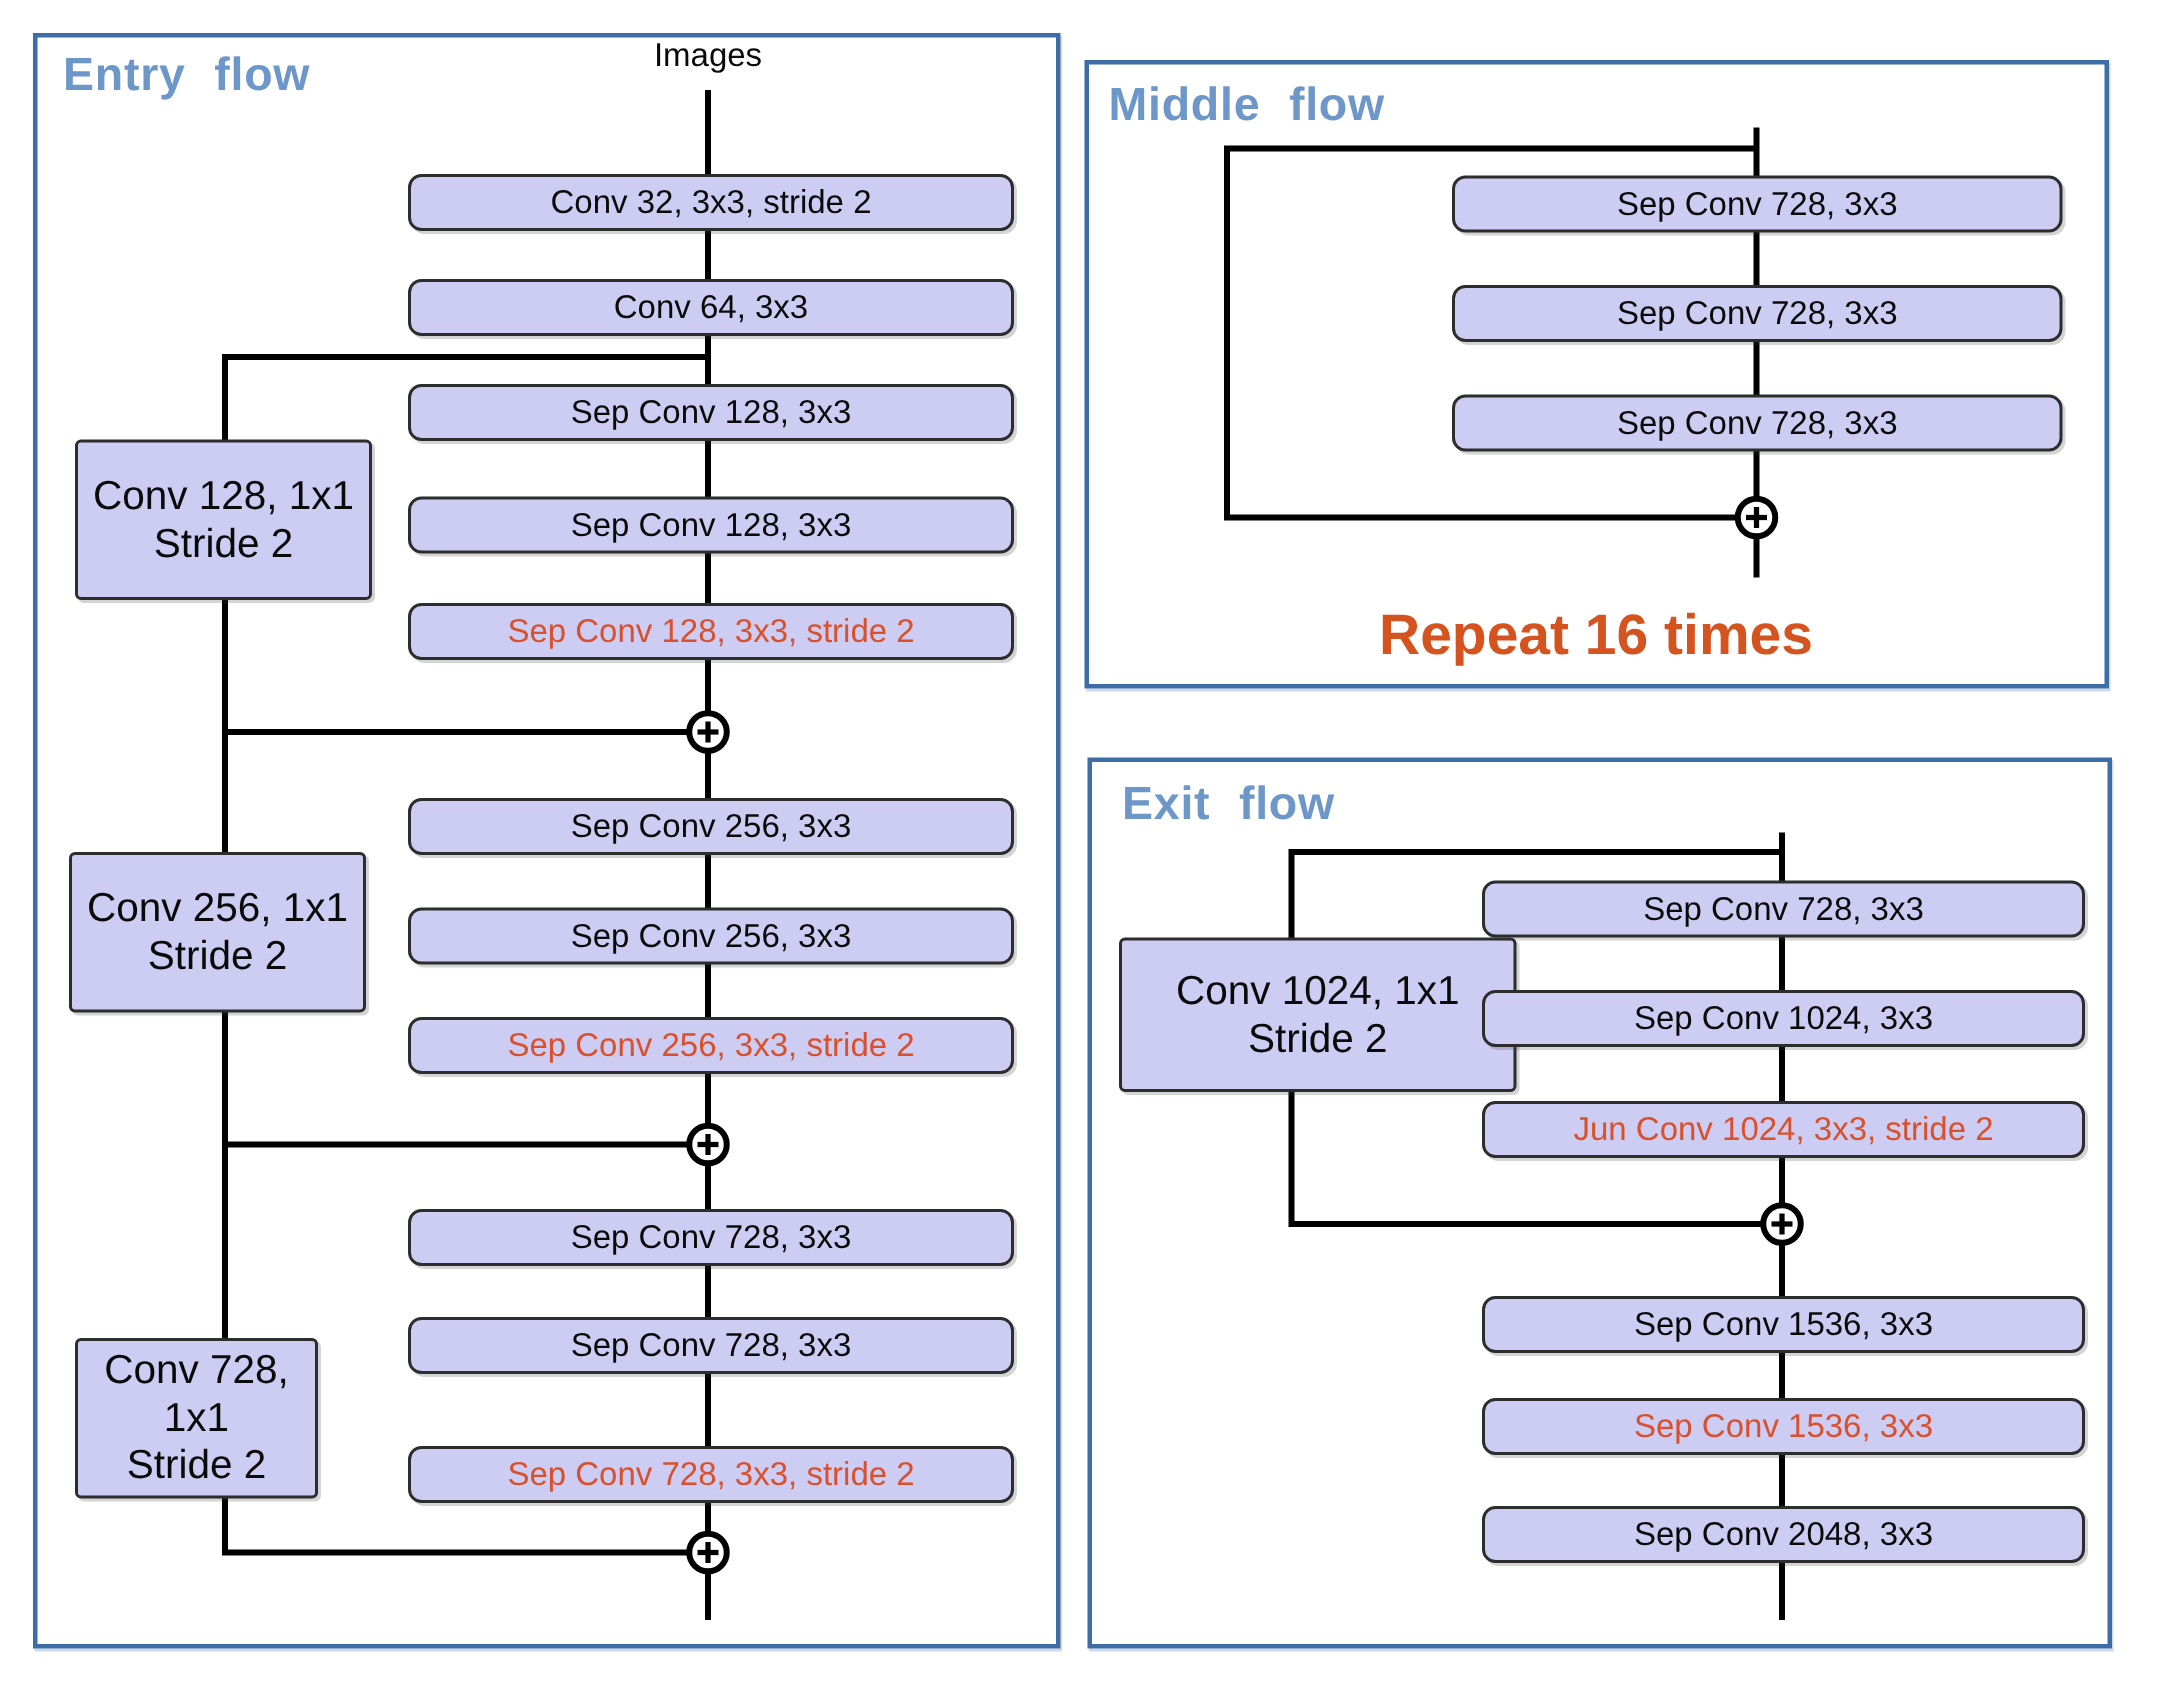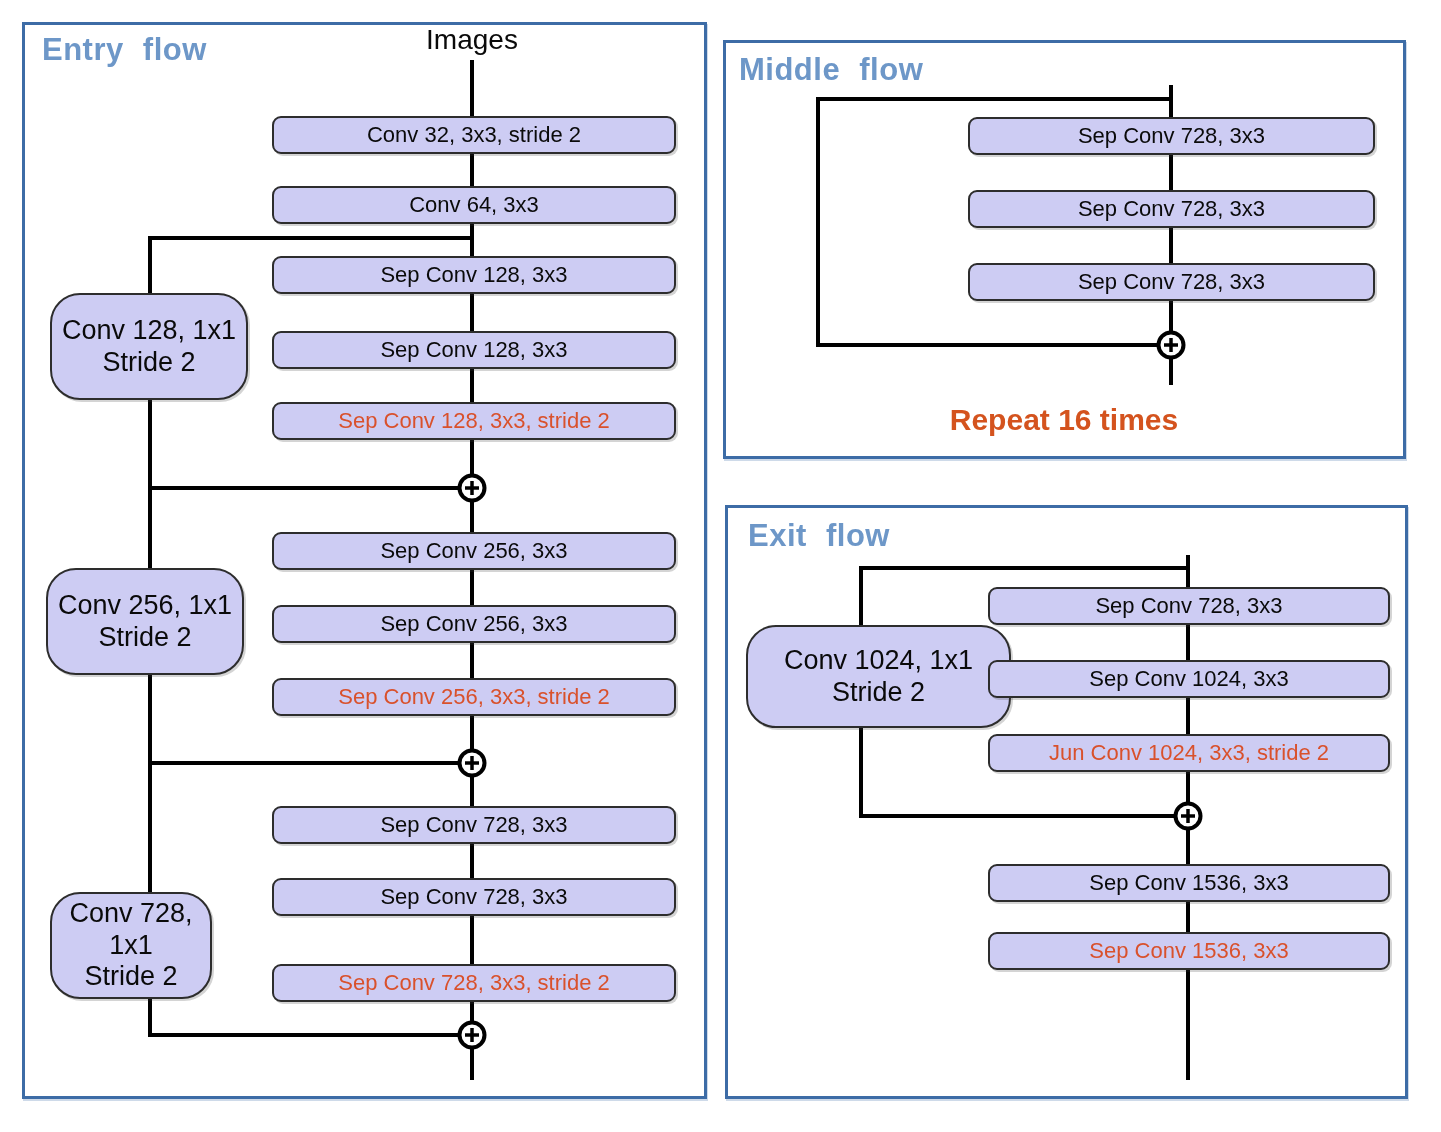--- a/index.html
+++ b/index.html
@@ -15,25 +15,25 @@
   .panel-title{position:absolute;z-index:3;font-size:31px;font-weight:bold;
                color:var(--section-title);word-spacing:10px;letter-spacing:0.5px;}
   #wires{position:absolute;left:0;top:0;z-index:1;}
   #wires line,#wires polyline{stroke:var(--line);fill:none;}
   #wires circle{fill:#ffffff;stroke:var(--line);}
   .node{position:absolute;z-index:2;box-sizing:border-box;background:var(--node-fill);
         border:2px solid var(--node-border);border-radius:9px;display:flex;
         flex-direction:column;align-items:center;justify-content:center;
         font-size:22px;color:var(--node-text);line-height:1.18;text-align:center;
         box-shadow:2px 2px 0 rgba(60,60,60,0.22);}
-  .node.side{border-radius:30px;font-size:27px;}
+  .node.side{border-radius:4px;font-size:27px;}
   .node.accent{color:var(--accent-text);}
   .free-label{position:absolute;z-index:3;text-align:center;color:#0a0a0a;}
-  .images-label{font-size:28px;}
-  .repeat-label{font-size:30px;font-weight:bold;color:var(--repeat-text);}
+  .images-label{font-size:22px;}
+  .repeat-label{font-size:38px;font-weight:bold;color:var(--repeat-text);}
 </style>
 </head>
 <body>
 
 <div class="canvas">
 
   <div class="panel" style="left:22px;top:22px;width:685px;height:1077px"></div>
   <div class="panel" style="left:723px;top:40px;width:683px;height:419px"></div>
   <div class="panel" style="left:725px;top:505px;width:683px;height:594px"></div>
 
@@ -114,14 +114,15 @@
 
   <div class="node side" style="left:746px;top:625px;width:265px;height:103px">
     <div>Conv 1024, 1x1</div>
     <div>Stride 2</div>
   </div>
   <div class="node" style="left:988px;top:587px;width:402px;height:38px">Sep Conv 728, 3x3</div>
   <div class="node" style="left:988px;top:660px;width:402px;height:38px">Sep Conv 1024, 3x3</div>
   <div class="node accent" style="left:988px;top:734px;width:402px;height:38px">Jun Conv 1024, 3x3, stride 2</div>
   <div class="node" style="left:988px;top:864px;width:402px;height:38px">Sep Conv 1536, 3x3</div>
   <div class="node accent" style="left:988px;top:932px;width:402px;height:38px">Sep Conv 1536, 3x3</div>
+  <div class="node" style="left:988px;top:1004px;width:402px;height:38px">Sep Conv 2048, 3x3</div>
 
 </div>
 
 </body></html>

